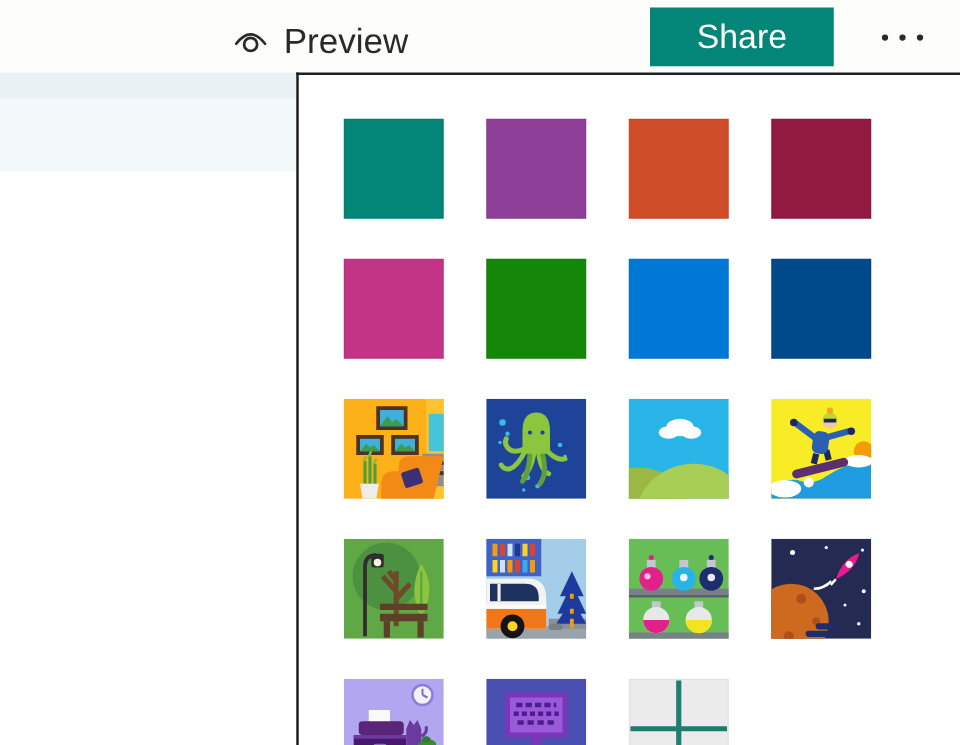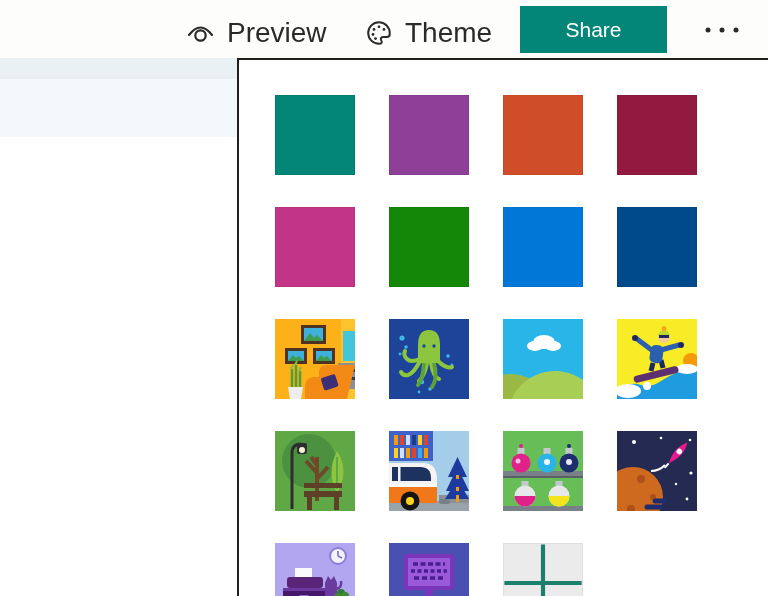--- a/index.html
+++ b/index.html
@@ -11,21 +11,21 @@
   
   .topbar{position:absolute;left:0;top:0;width:768px;height:58px;background:#fdfdfc;}
   .tool{
     position:absolute;top:4px;height:58px;display:flex;align-items:center;gap:13px;
     background:none;border:none;padding:0;cursor:pointer;
     font-family:"Liberation Sans",sans-serif;font-size:28px;color:#2b2a29;
   }
   .share-btn{
     position:absolute;left:520px;top:6px;width:147px;height:47px;
     display:flex;align-items:center;justify-content:center;
-    border:none;cursor:pointer;color:#ffffff;font-size:21px;font-weight:500;
+    border:none;cursor:pointer;color:#ffffff;font-size:27px;font-weight:500;
     font-family:"Liberation Sans",sans-serif;
   }
   .more-btn{
     position:absolute;left:698px;top:13px;width:48px;height:34px;
     display:flex;align-items:center;justify-content:center;
     background:none;border:none;cursor:pointer;
   }
   
   .band-info{position:absolute;left:0;top:58px;width:768px;height:21px;background:#e9f1f5;}
   .band-tabs{position:absolute;left:0;top:79px;width:768px;height:58px;background:#f3f8fa;}
@@ -60,35 +60,20 @@
     <button class="tool" style="left:187px">
       <span style="display:flex">
         <svg width="27" height="22" viewBox="0 0 27 22">
           <path d="M2 13 Q13.5 -2 25 13" fill="none" stroke="#2b2a29" stroke-width="2.2" stroke-linecap="round"></path>
           <circle cx="13.5" cy="13.5" r="5.2" fill="none" stroke="#2b2a29" stroke-width="2.2"></circle>
         </svg>
       </span>
       <span>Preview</span>
     </button>
 
-    <button class="tool" style="left:366px">
-      <span style="display:flex">
-        <svg width="26" height="26" viewBox="0 0 26 26">
-          <path d="M13 2.2 a10.8 10.8 0 1 0 0 21.6 c2.9 0 3.3-1.9 2.3-3.3 -1-1.5-.4-3.4 1.7-3.4 h3.6 c2 0 3.2-1.7 3.2-3.6 0-6.2-4.8-11.3-10.8-11.3z" fill="none" stroke="#2b2a29" stroke-width="2"></path>
-          <g fill="#2b2a29">
-            <circle cx="8" cy="9.4" r="1.4"></circle>
-              <circle cx="13" cy="6.8" r="1.4"></circle>
-            <circle cx="18" cy="9.4" r="1.4"></circle>
-              <circle cx="7" cy="14.4" r="1.4"></circle>
-            <circle cx="9.5" cy="18.6" r="1.4"></circle>
-          </g>
-        </svg>
-      </span>
-      <span>Theme</span>
-    </button>
 
     <button class="share-btn" style="background: rgb(3, 133, 119);">
       <span>Share</span>
     </button>
 
     <button class="more-btn">
       <span style="display:flex">
         <svg width="38" height="8" viewBox="0 0 38 8" fill="#2b2a29">
           <circle cx="5" cy="4" r="2.5"></circle>
             <circle cx="19" cy="4" r="2.5"></circle>

